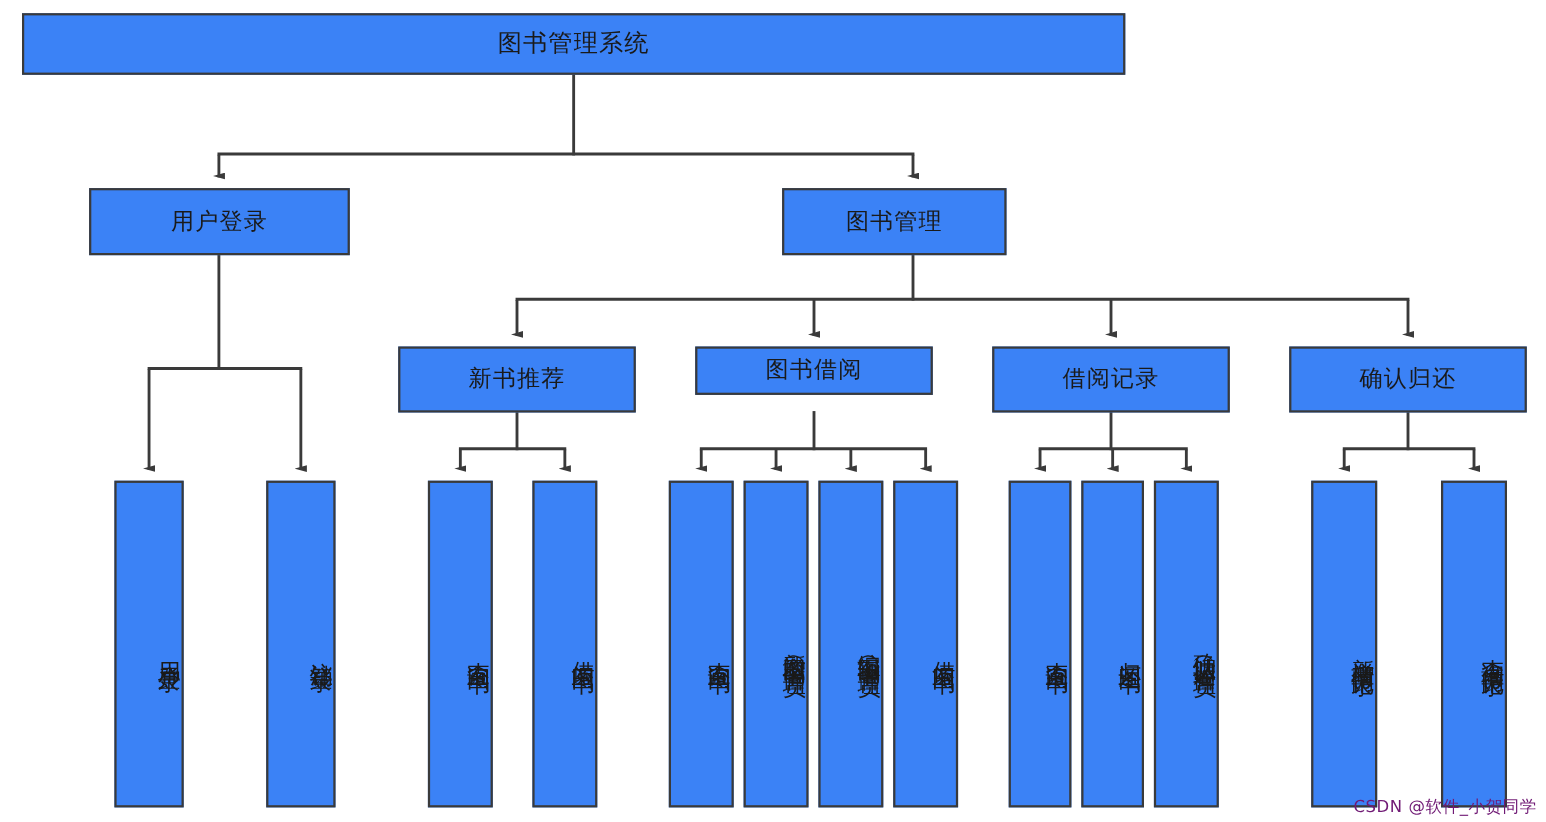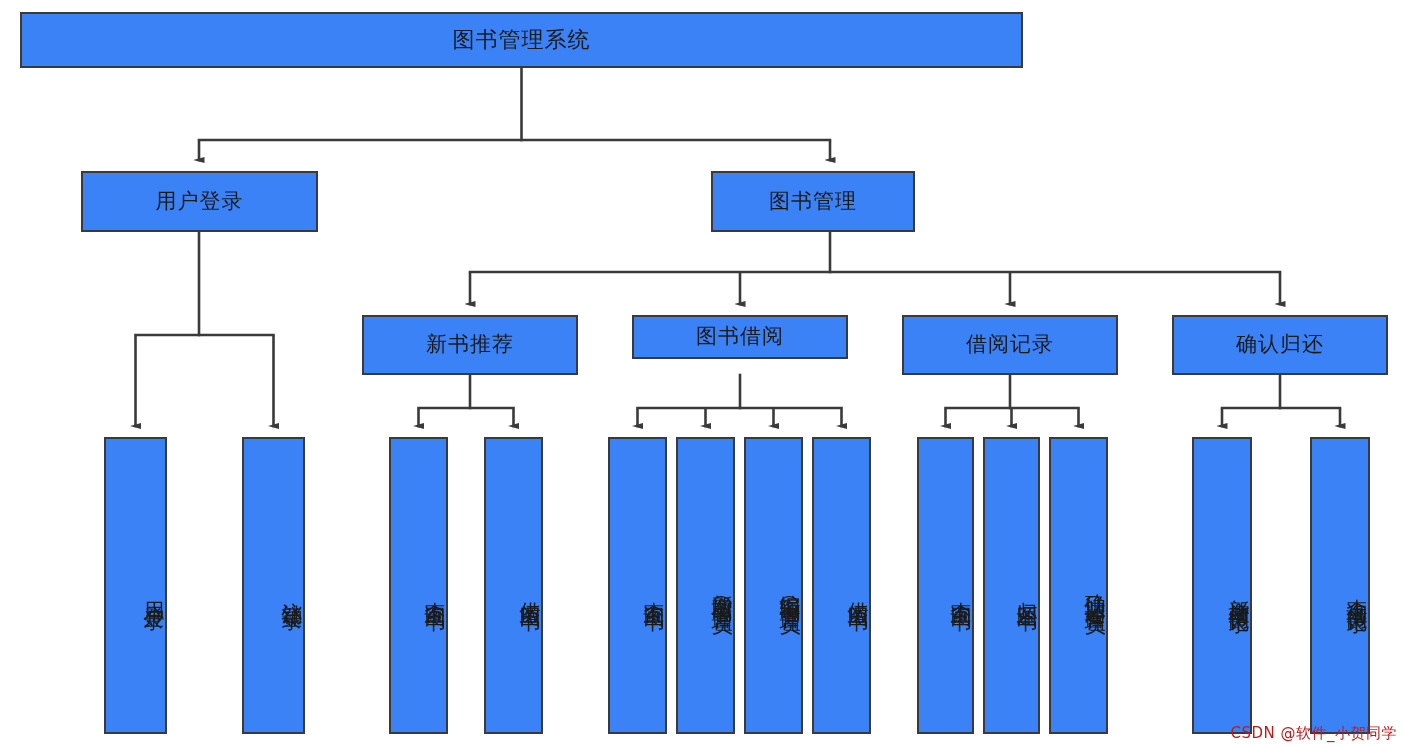--- a/index.html
+++ b/index.html
@@ -58,21 +58,21 @@
     display: block;
   }
   .node-title {
     font-size: 22px;
   }
   #watermark {
     position: absolute;
     right: 8px;
     bottom: 4px;
     font-size: 15px;
-    color: #b91c1c;
+    color: #701a75;
     white-space: nowrap;
     letter-spacing: 0.5px;
   }
 </style>
 </head>
 <body>
 
 <div id="diagram-root">
 
   <svg id="edge-layer" viewBox="0 0 1405 747" width="1405" height="747" xmlns="http://www.w3.org/2000/svg">

